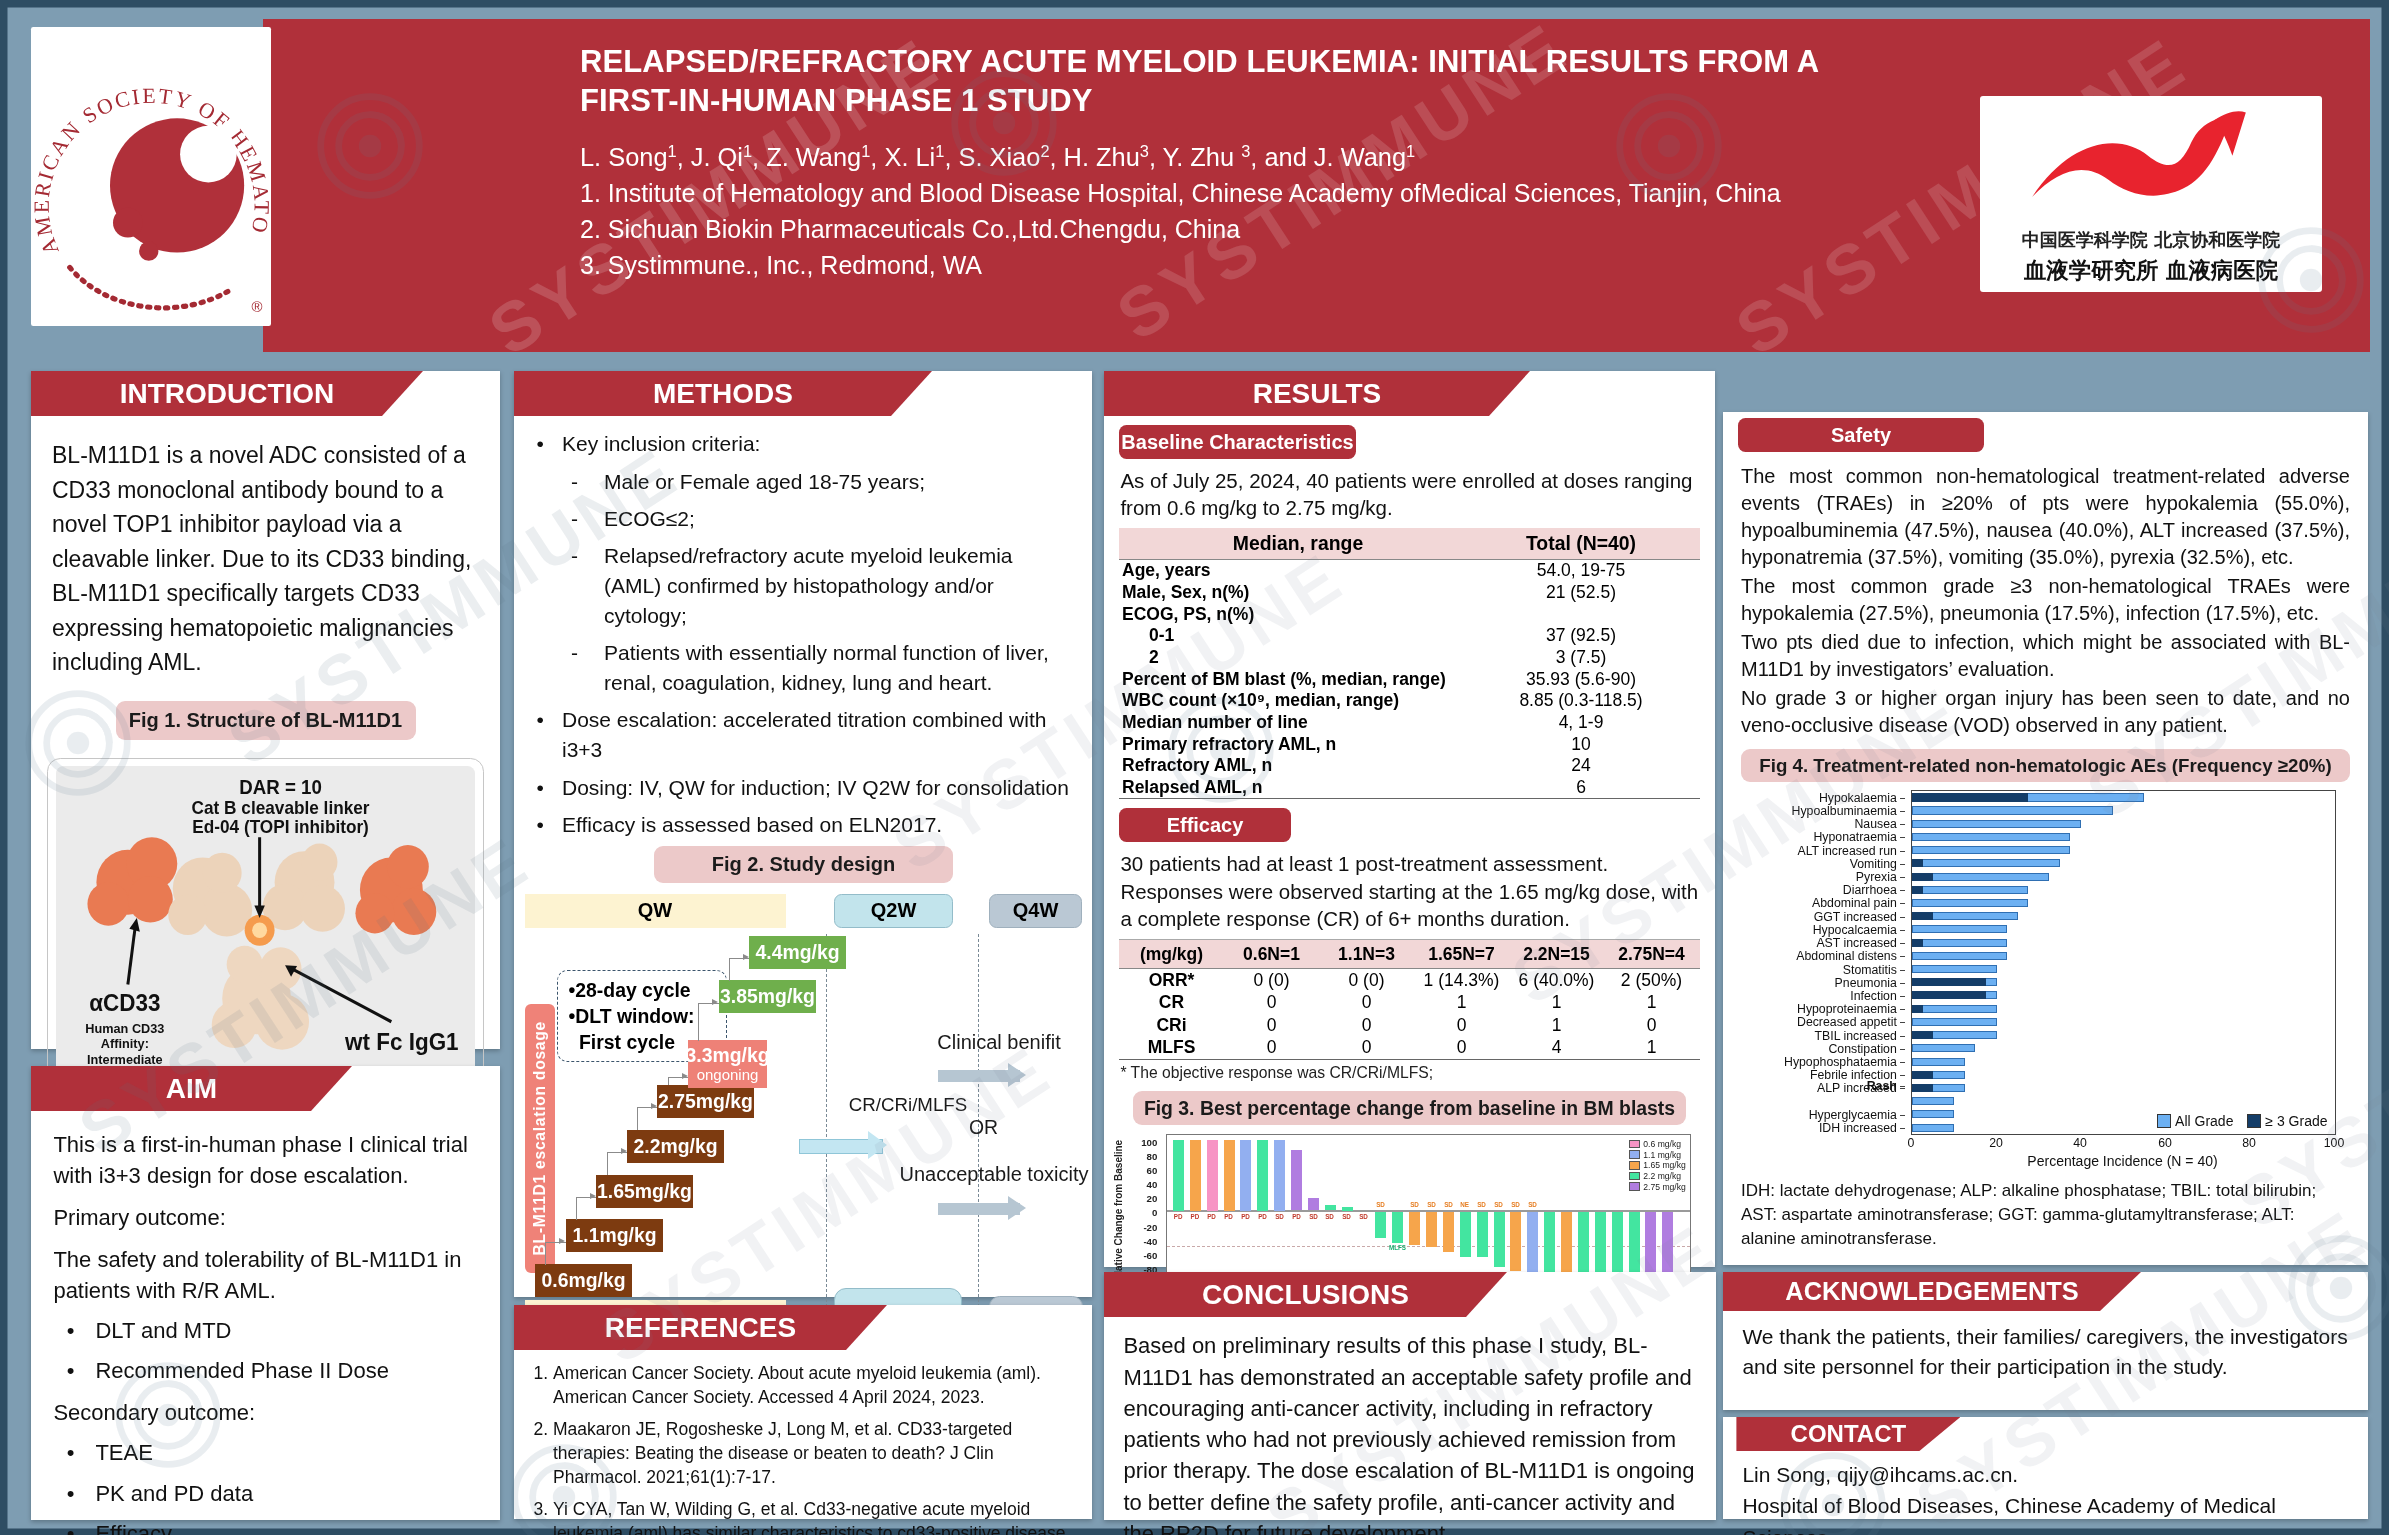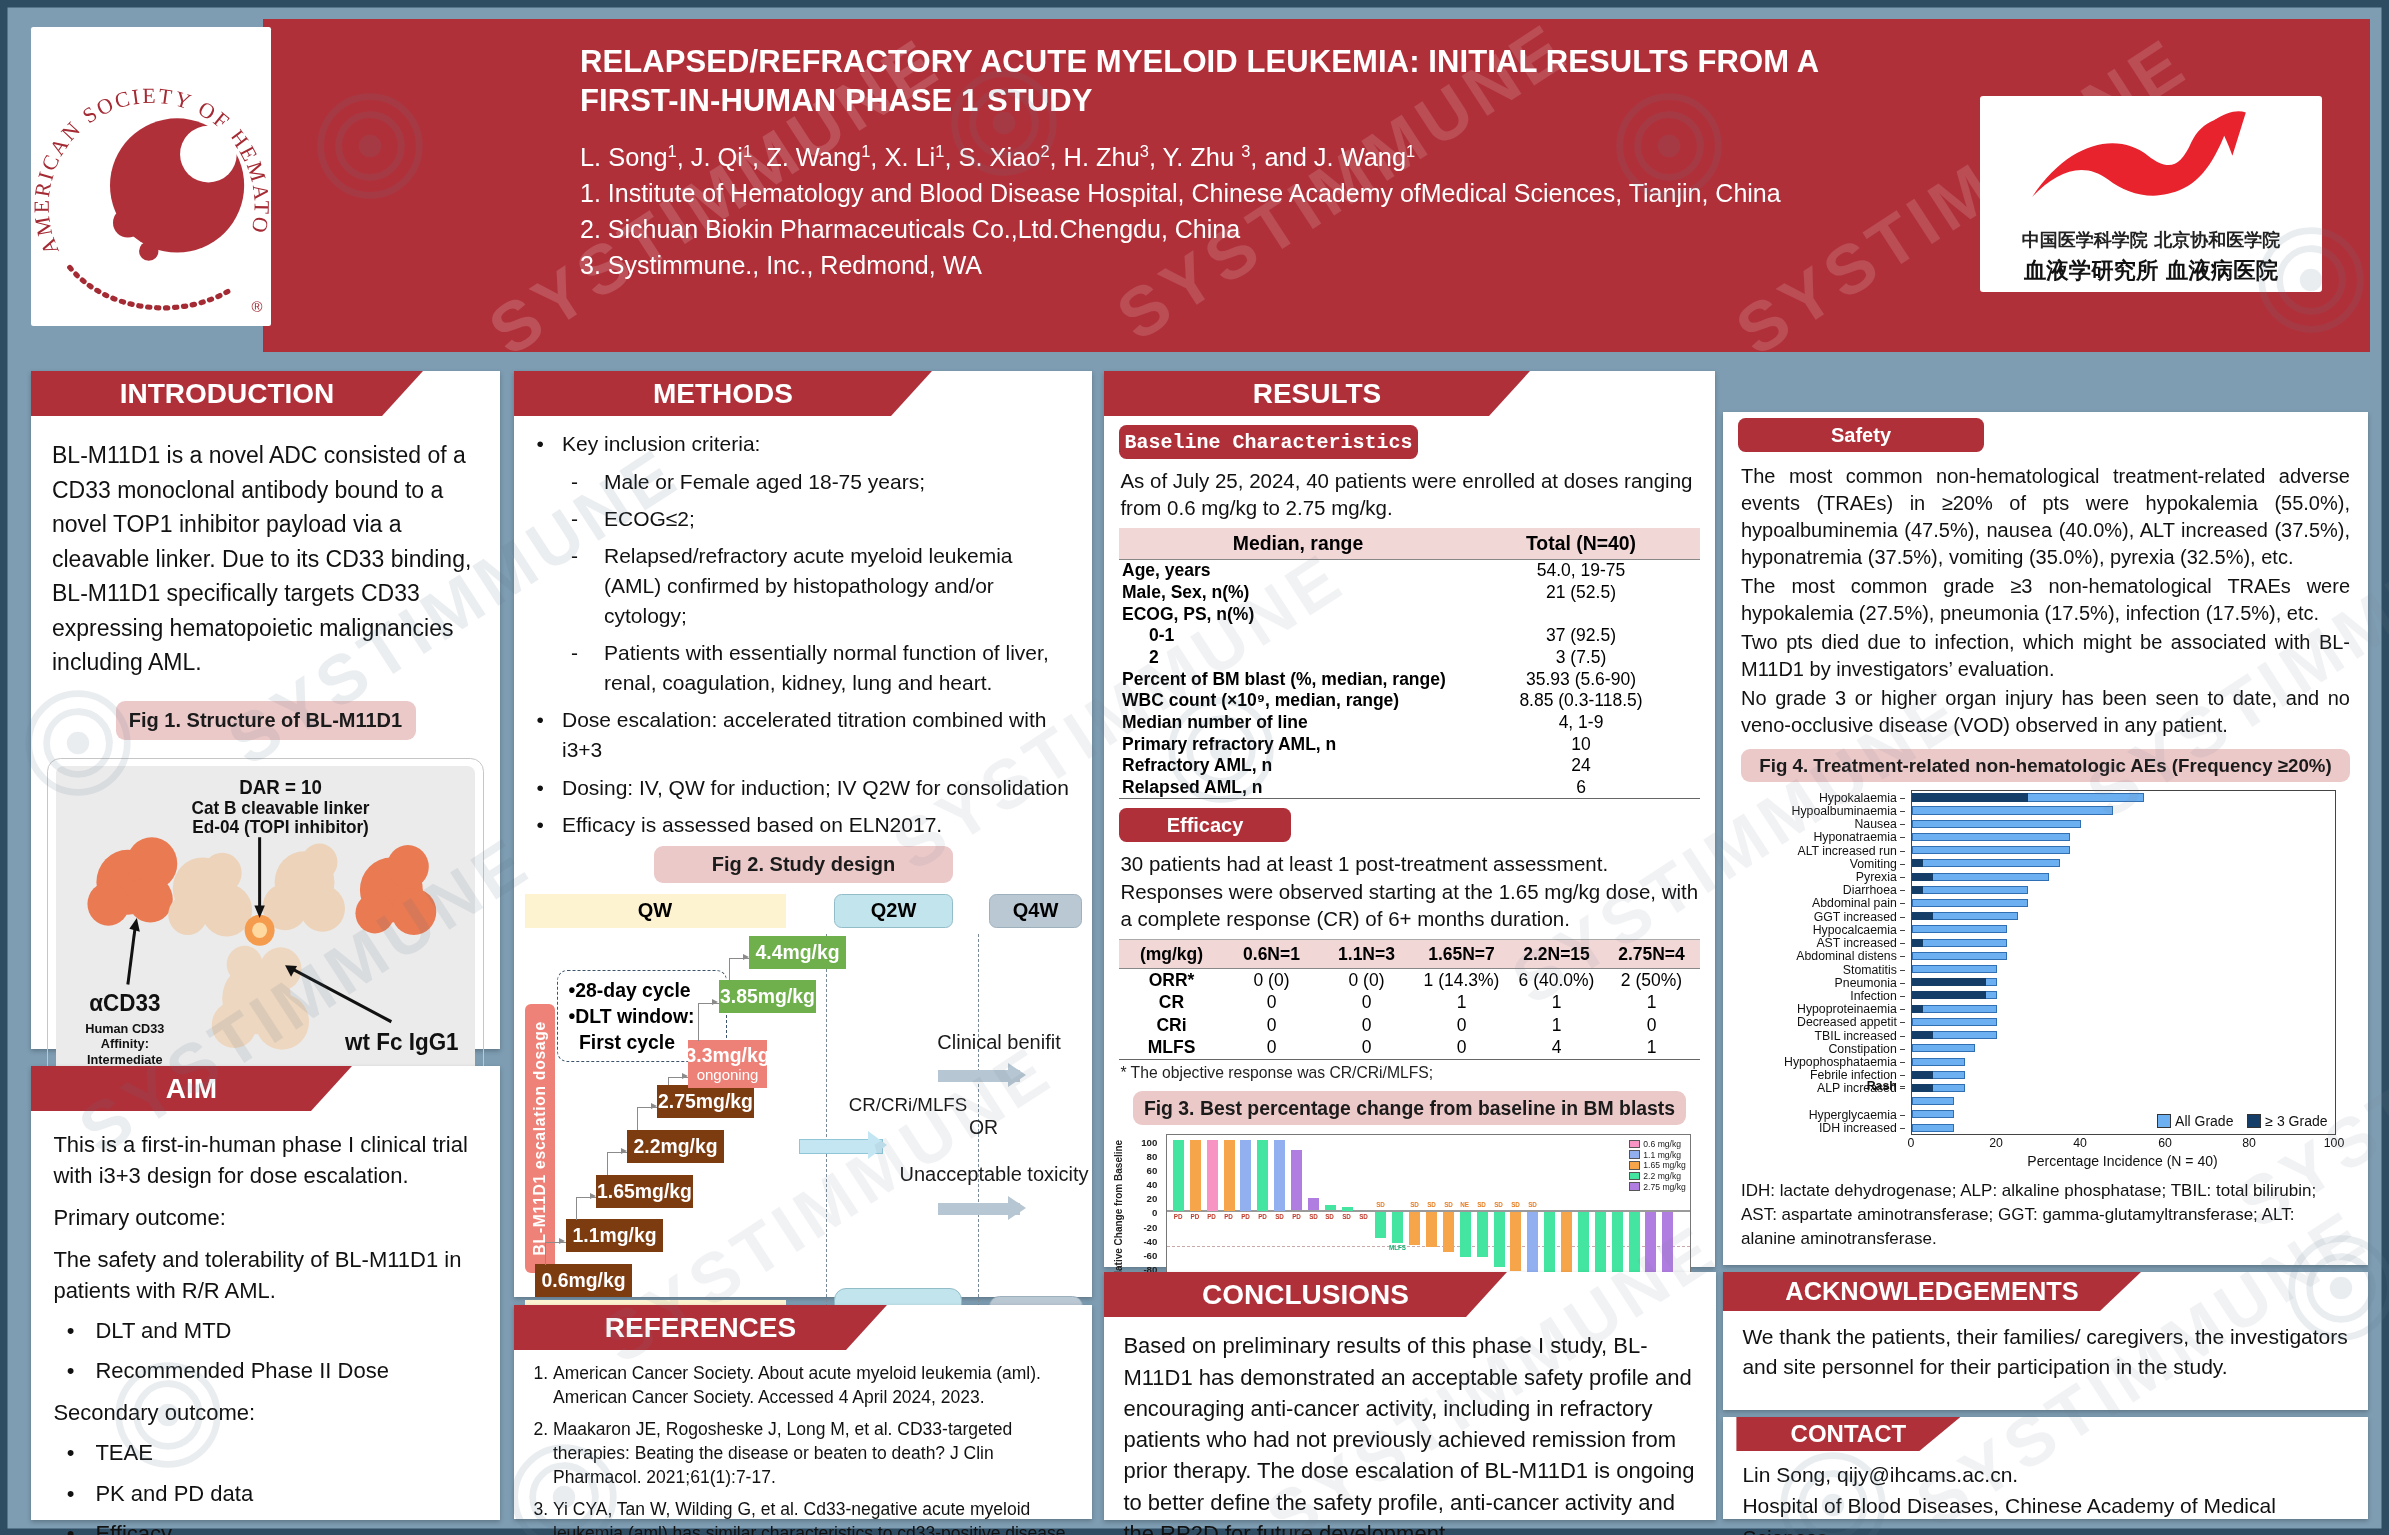--- a/index.html
+++ b/index.html
@@ -332,21 +332,21 @@
     <div class="ribbon" style="width:373px;">REFERENCES</div>
     <ol class="refs" id="refs-list">
         <li>American Cancer Society. About acute myeloid leukemia (aml). American Cancer Society. Accessed 4 April 2024, 2023.</li>
         <li>Maakaron JE, Rogosheske J, Long M, et al. CD33-targeted therapies: Beating the disease or beaten to death? J Clin Pharmacol. 2021;61(1):7-17.</li>
         <li>Yi CYA, Tan W, Wilding G, et al. Cd33-negative acute myeloid leukemia (aml) has similar characteristics to cd33-positive disease. Blood. 2009;114(22):4129-4129.</li>
       </ol>
   </div>
 
   <div class="panel" style="left:1104px;top:371px;width:611px;height:896px;">
     <div class="ribbon" style="width:426px;">RESULTS</div>
-    <div class="subpill" style="width:299px;font-family:Liberation Mono, monospace;">Baseline Characteristics</div>
+    <div class="subpill" style="width:237px;">Baseline Characteristics</div>
     <div class="res-intro">As of July 25, 2024, 40 patients were enrolled at doses ranging from 0.6 mg/kg to 2.75 mg/kg.</div>
     <div class="tbl">
       <div class="hdr">
         <div>Median, range</div>
         <div>Total (N=40)</div>
       </div>
       <div id="baseline-rows">
           <div class="row">
             <div class="lab">Age, years</div>
             <div class="val">54.0, 19-75</div>

